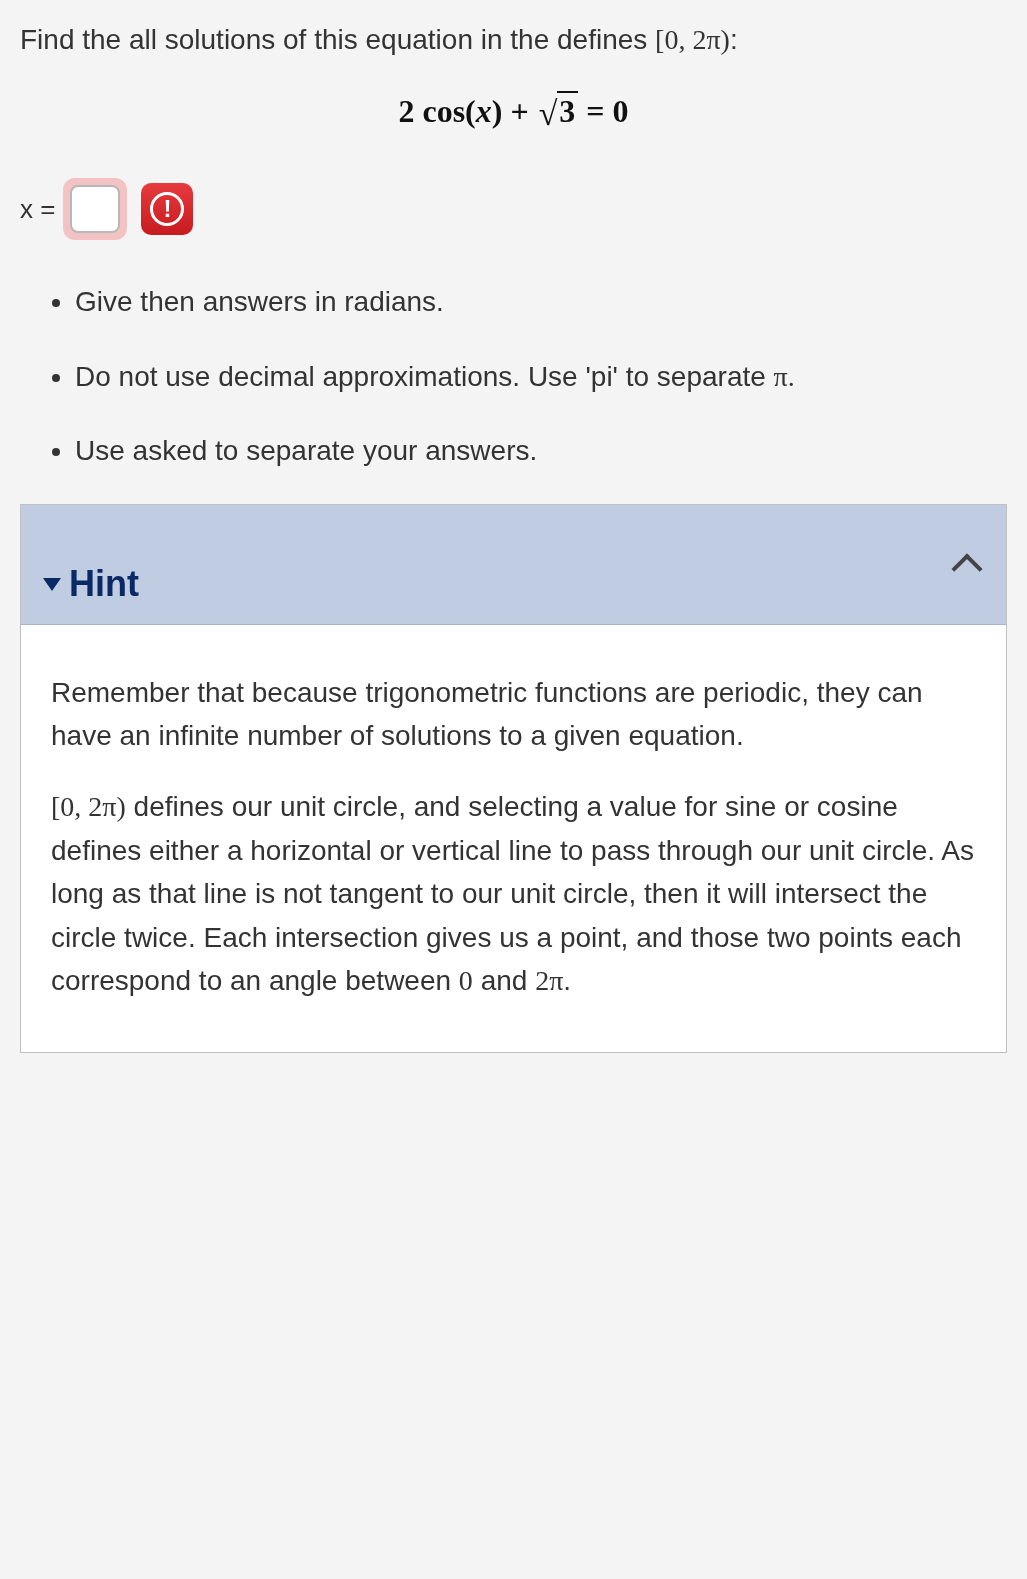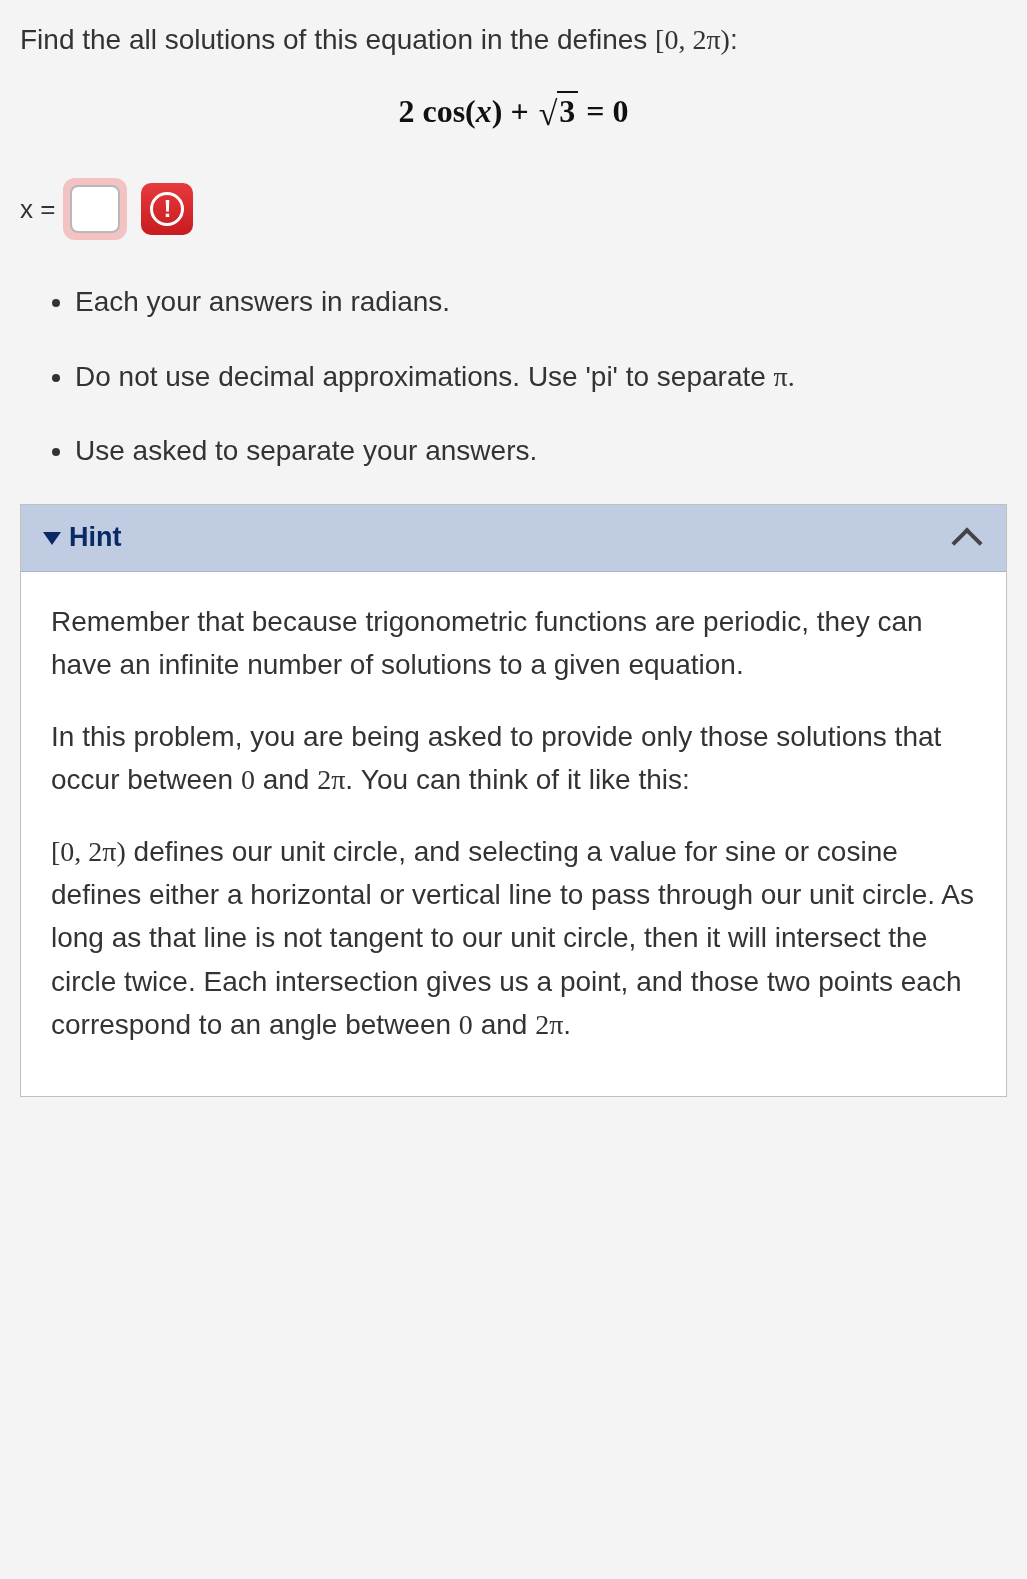--- a/index.html
+++ b/index.html
@@ -86,24 +86,25 @@
     border-bottom: 1px solid #a8b5cc;
     padding: 14px 22px;
     display: flex;
     align-items: center;
     justify-content: space-between;
     cursor: pointer;
   }
   .hint-title {
     color: #0a2a66;
     font-weight: 700;
-    font-size: 27px;
+    font-size: 36px;
     display: flex;
     align-items: center;
     gap: 8px;
+    margin-top: 40px;
   }
   .tri-down {
     display: inline-block;
     width: 0; height: 0;
     border-left: 9px solid transparent;
     border-right: 9px solid transparent;
     border-top: 13px solid #0a2a66;
   }
   .chevron-up {
     width: 32px; height: 32px;
@@ -113,21 +114,21 @@
   .chevron-up::before {
     content: "";
     position: absolute;
     top: 10px; left: 4px;
     width: 18px; height: 18px;
     border-top: 4px solid #444;
     border-left: 4px solid #444;
     transform: rotate(45deg);
   }
   .hint-body {
-    padding: 28px 30px 34px 30px;
+    padding: 46px 30px 34px 30px;
     color: #333;
     line-height: 1.55;
   }
   .hint-body p { margin: 0 0 28px 0; }
   .hint-body p:last-child { margin-bottom: 16px; }
   .serif-math { font-family: "Times New Roman", serif; }
   .sqrt {
     display: inline-block;
     position: relative;
     padding-left: 2px;
@@ -154,35 +155,32 @@
   <span class="answer-label">x =</span>
   <span class="answer-input-wrap">
     <input class="answer-input" type="text" value="" style="">
   </span>
   <span class="error-badge">
     <span class="error-circle">!</span>
   </span>
 </div>
 
 <ul class="instructions">
-  <li><span>Each your answers in radians.</span></li>
+  <li><span>Give then answers in radians.</span></li>
   <li><span>Do not use decimal approximations. Use 'pi' to separate </span><span class="serif-math">π.</span></li>
   <li><span>Use asked to separate your answers.</span></li>
 </ul>
 
 <div class="hint-box">
   <div class="hint-header">
     <span class="hint-title">
       <span class="tri-down"></span>
       <span>Hint</span>
     </span>
     <span class="chevron-up"></span>
   </div>
   <div class="hint-body">
     <p><span>Remember that because trigonometric functions are periodic, they can have an infinite number of solutions to a given equation.</span></p>
     <p>
-      <span>In this problem, you are being asked to provide only those solutions that occur between </span><span class="serif-math">0</span><span> and </span><span class="serif-math">2π</span><span>. You can think of it like this:</span>
-    </p>
-    <p>
       <span class="serif-math">[0, 2π)</span><span> defines our unit circle, and selecting a value for sine or cosine defines either a horizontal or vertical line to pass through our unit circle. As long as that line is not tangent to our unit circle, then it will intersect the circle twice. Each intersection gives us a point, and those two points each correspond to an angle between </span><span class="serif-math">0</span><span> and </span><span class="serif-math">2π</span><span>.</span>
     </p>
   </div>
 </div>
 
 </body></html>

